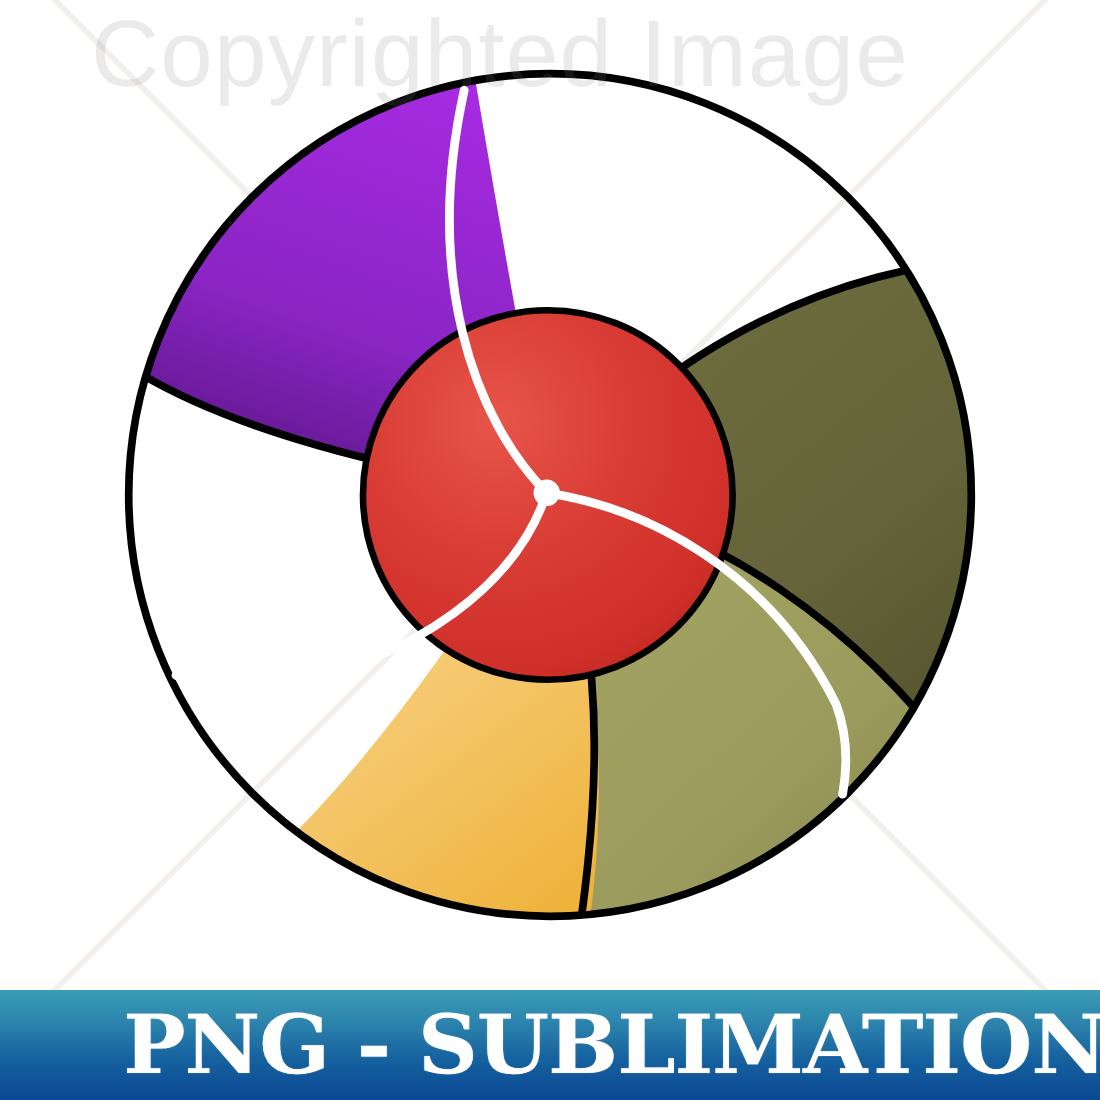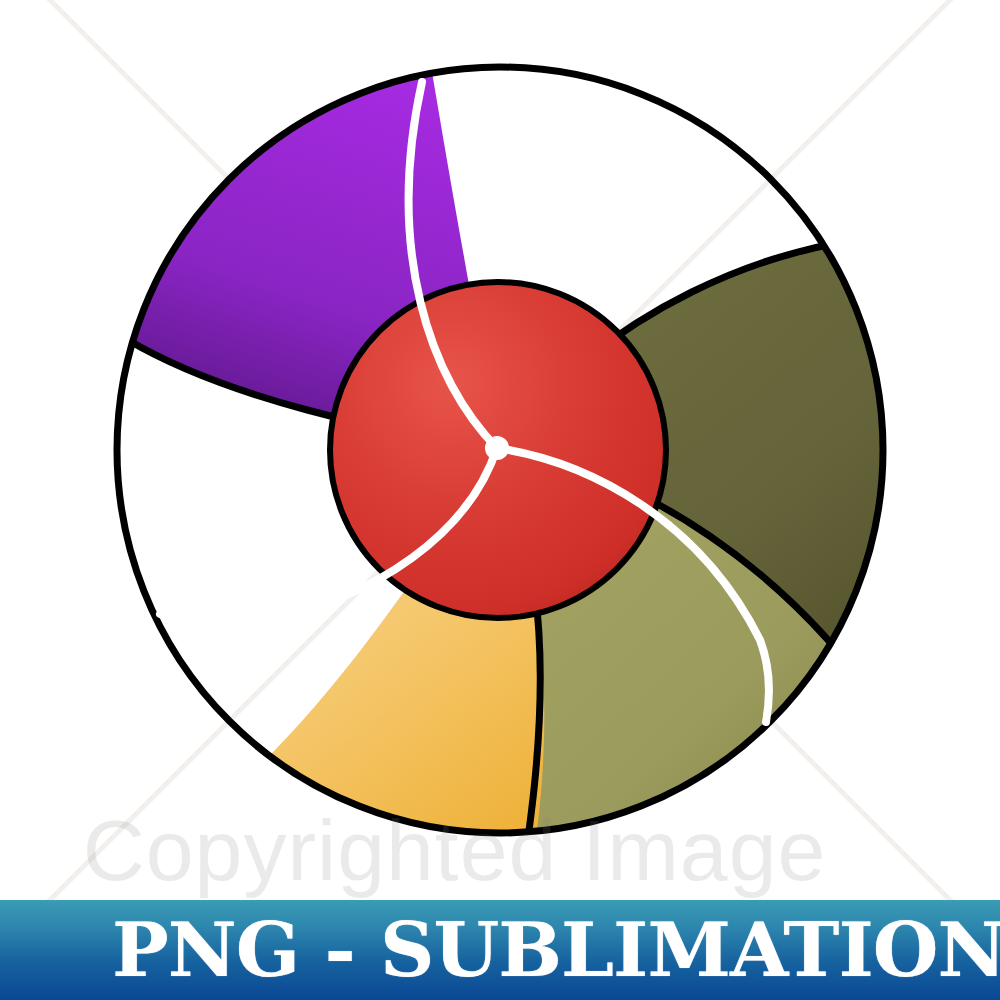--- a/index.html
+++ b/index.html
@@ -26,21 +26,21 @@
     width: 1000px;
     height: 900px;
   }
   .watermark-layer {
     position: absolute;
     left: 0;
     top: 0;
     width: 909px;
     height: 900px;
     display: flex;
-    align-items: flex-end;
+    align-items: flex-start;
     justify-content: center;
     pointer-events: none;
   }
   .watermark-text {
     font-family: "Liberation Sans", sans-serif;
     font-size: 86px;
     font-weight: 400;
     color: rgba(130, 130, 130, 0.17);
     letter-spacing: 1px;
     white-space: nowrap;

